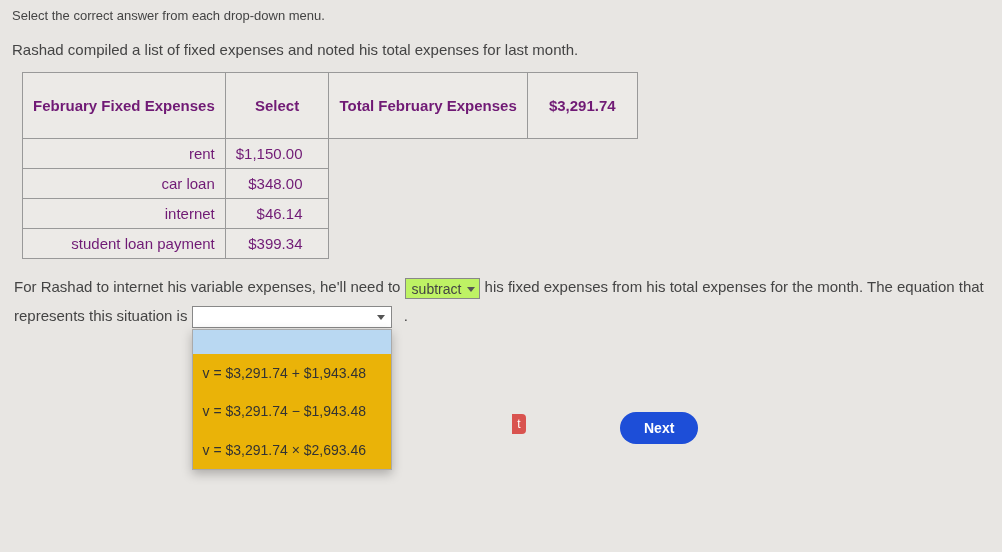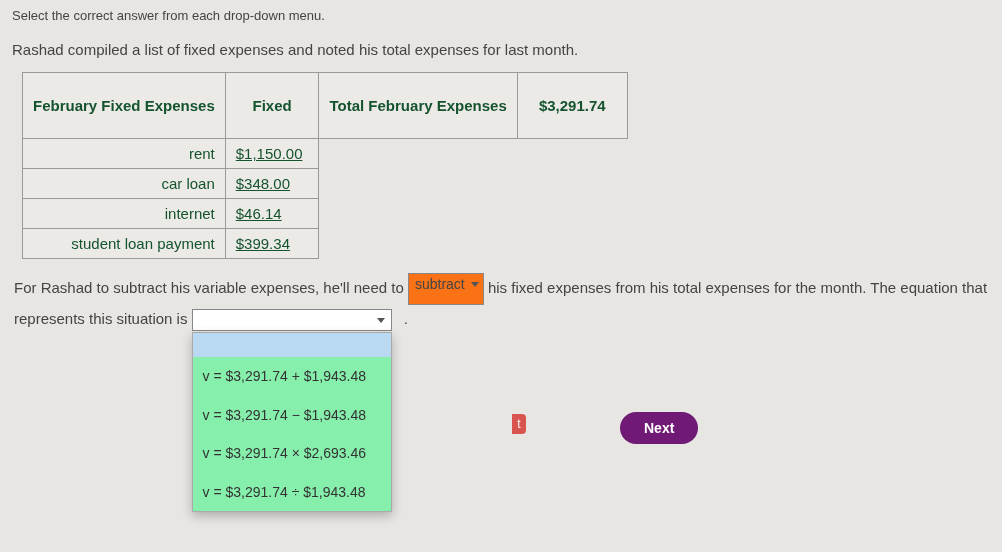--- a/index.html
+++ b/index.html
@@ -18,48 +18,48 @@
     table.expenses {
       border-collapse: collapse;
       margin-left: 10px;
       margin-bottom: 14px;
     }
     table.expenses td, table.expenses th {
       border: 1px solid #999;
       padding: 6px 10px;
       background: #eceae7;
       font-size: 15px;
-      color: #14532d;
+      color: #701a75;
     }
     table.expenses th {
       font-weight: bold;
       text-align: center;
       vertical-align: middle;
     }
-    table.expenses td.amount { text-align: left; padding-right: 16px; text-decoration: underline; }
+    table.expenses td.amount { text-align: right; padding-right: 26px; }
     table.expenses td.label { text-align: right; min-width: 170px; }
     .header-row th { height: 66px; }
     .total-cell { min-width: 110px; text-align: center; }
     .sentence {
       font-size: 15px;
       color: #444;
       line-height: 1.9;
       margin-left: 2px;
     }
     .inline-select {
       display: inline-block;
       border: 1px solid #888;
-      background: #f97316;
+      background: #bef264;
       font-size: 14px;
       padding: 2px 18px 2px 6px;
       position: relative;
       vertical-align: middle;
       cursor: pointer;
       min-width: 70px;
-      height: 32px;
+      height: 21px;
       line-height: 16px;
     }
     .inline-select::after {
       content: "";
       position: absolute;
       right: 4px; top: 8px;
       border-left: 4px solid transparent;
       border-right: 4px solid transparent;
       border-top: 5px solid #555;
     }
@@ -80,40 +80,40 @@
       content: "";
       position: absolute;
       right: 6px; top: 8px;
       border-left: 4px solid transparent;
       border-right: 4px solid transparent;
       border-top: 5px solid #555;
     }
     .dropdown-panel {
       position: absolute;
       top: 23px; left: 0;
-      background: #86efac;
+      background: #eab308;
       border: 1px solid #aaa;
       box-shadow: 0 4px 10px rgba(0,0,0,0.25);
       min-width: 200px;
       z-index: 10;
     }
     .dropdown-panel .opt {
       padding: 6px 10px;
       font-size: 14px;
       color: #333;
       cursor: pointer;
       white-space: nowrap;
     }
     .dropdown-panel .opt.blank {
       background: #b9d8f2;
       height: 24px;
     }
     .next-btn {
       display: inline-block;
-      background: #701a75;
+      background: #1d4ed8;
       color: #fff;
       border: none;
       border-radius: 18px;
       padding: 8px 24px;
       font-size: 14px;
       font-weight: bold;
       cursor: pointer;
       position: absolute;
       left: 620px;
       top: 412px;
@@ -141,21 +141,21 @@
 </head>
 <body>
 
 <div class="instruction">Select the correct answer from each drop-down menu.</div>
 <div class="context">Rashad compiled a list of fixed expenses and noted his total expenses for last month.</div>
 
 <table class="expenses">
   <tbody>
       <tr class="header-row">
     <th>February Fixed Expenses</th>
-    <th>Fixed</th>
+    <th>Select</th>
     <th>Total February Expenses</th>
     <th class="total-cell">$3,291.74</th>
   </tr>
   <tr>
     <td class="label">rent</td>
     <td class="amount">$1,150.00</td>
   </tr>
   <tr>
     <td class="label">car loan</td>
     <td class="amount">$348.00</td>
@@ -165,31 +165,30 @@
     <td class="amount">$46.14</td>
   </tr>
   <tr>
     <td class="label">student loan payment</td>
     <td class="amount">$399.34</td>
   </tr>
 </tbody>
   </table>
 
 <div class="sentence">
-  <span>For Rashad to subtract his variable expenses, he'll need to </span>
+  <span>For Rashad to internet his variable expenses, he'll need to </span>
   <span class="inline-select">subtract</span>
   <span> his fixed expenses from his total expenses for the month. The equation that represents this situation is </span>
   <span class="eq-select-wrap">
     <div class="eq-select-closed"></div>
     <div class="dropdown-panel">
       <div class="opt blank"></div>
       <div class="opt">v = $3,291.74 + $1,943.48</div>
       <div class="opt">v = $3,291.74 − $1,943.48</div>
       <div class="opt">v = $3,291.74 × $2,693.46</div>
-      <div class="opt">v = $3,291.74 ÷ $1,943.48</div>
     </div>
   </span>
   <span class="trail-dot">.</span>
 </div>
 
 <div class="red-chip">t</div>
 
 <button class="next-btn">Next</button>
 
 </body></html>

